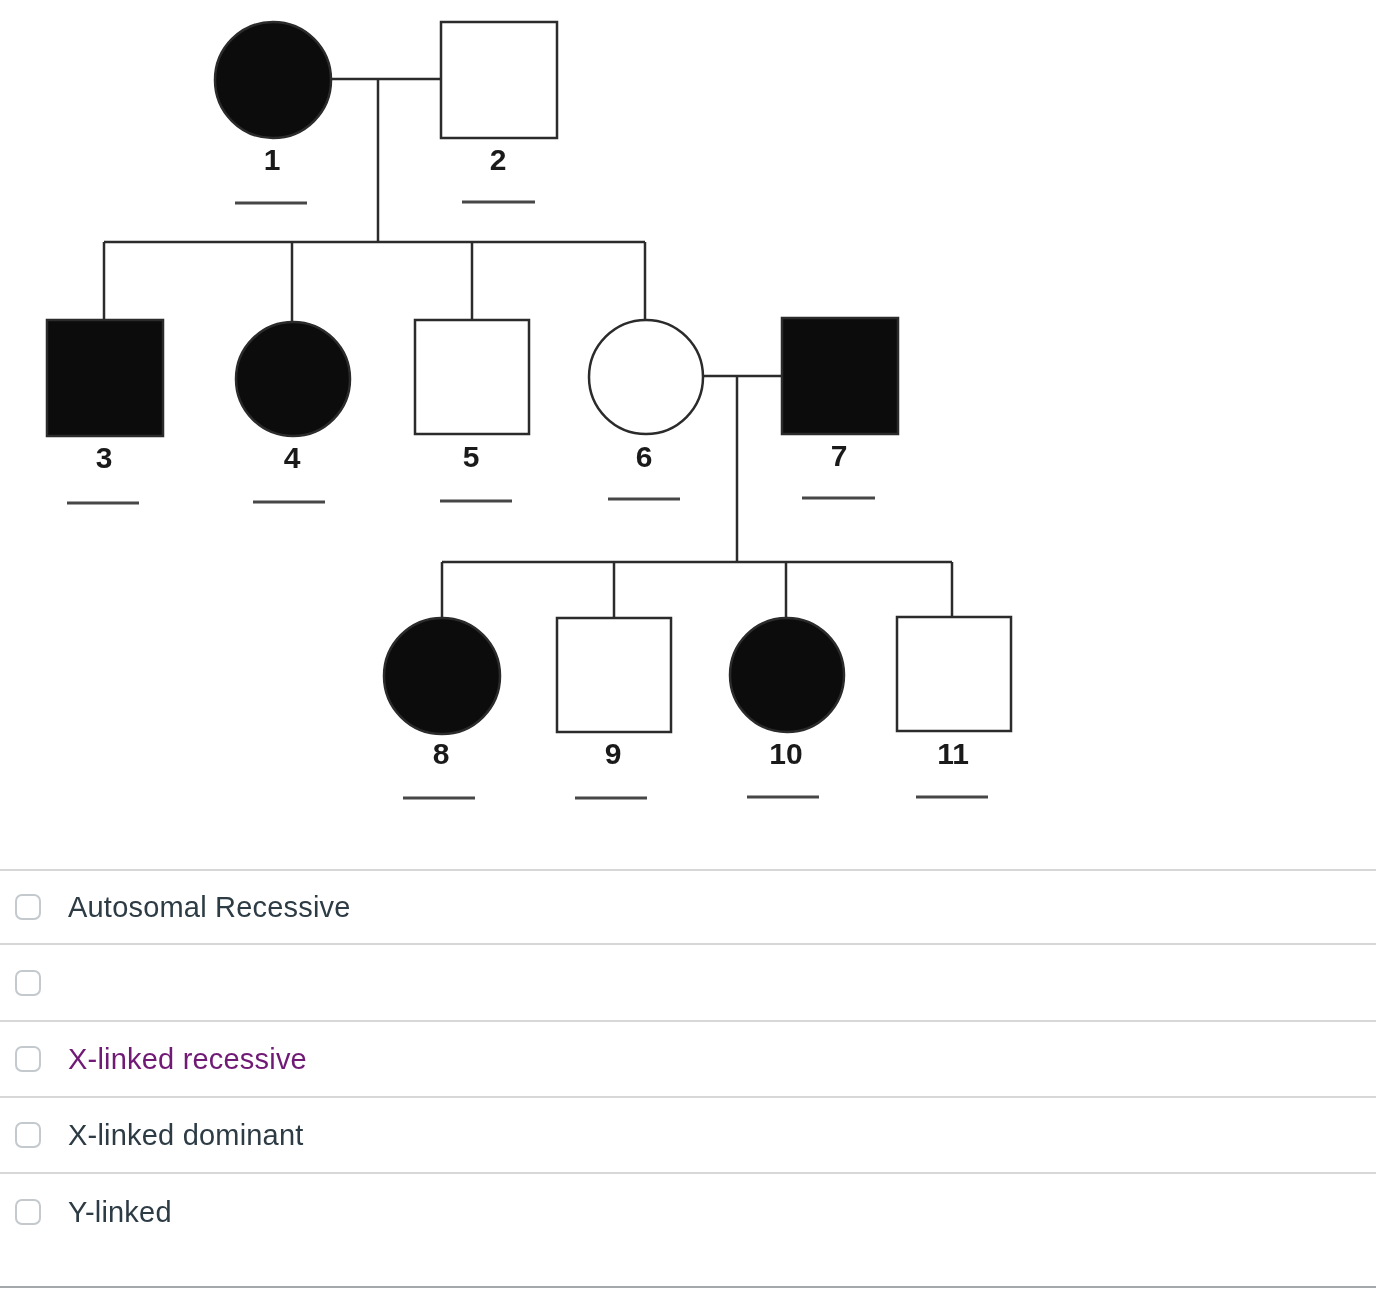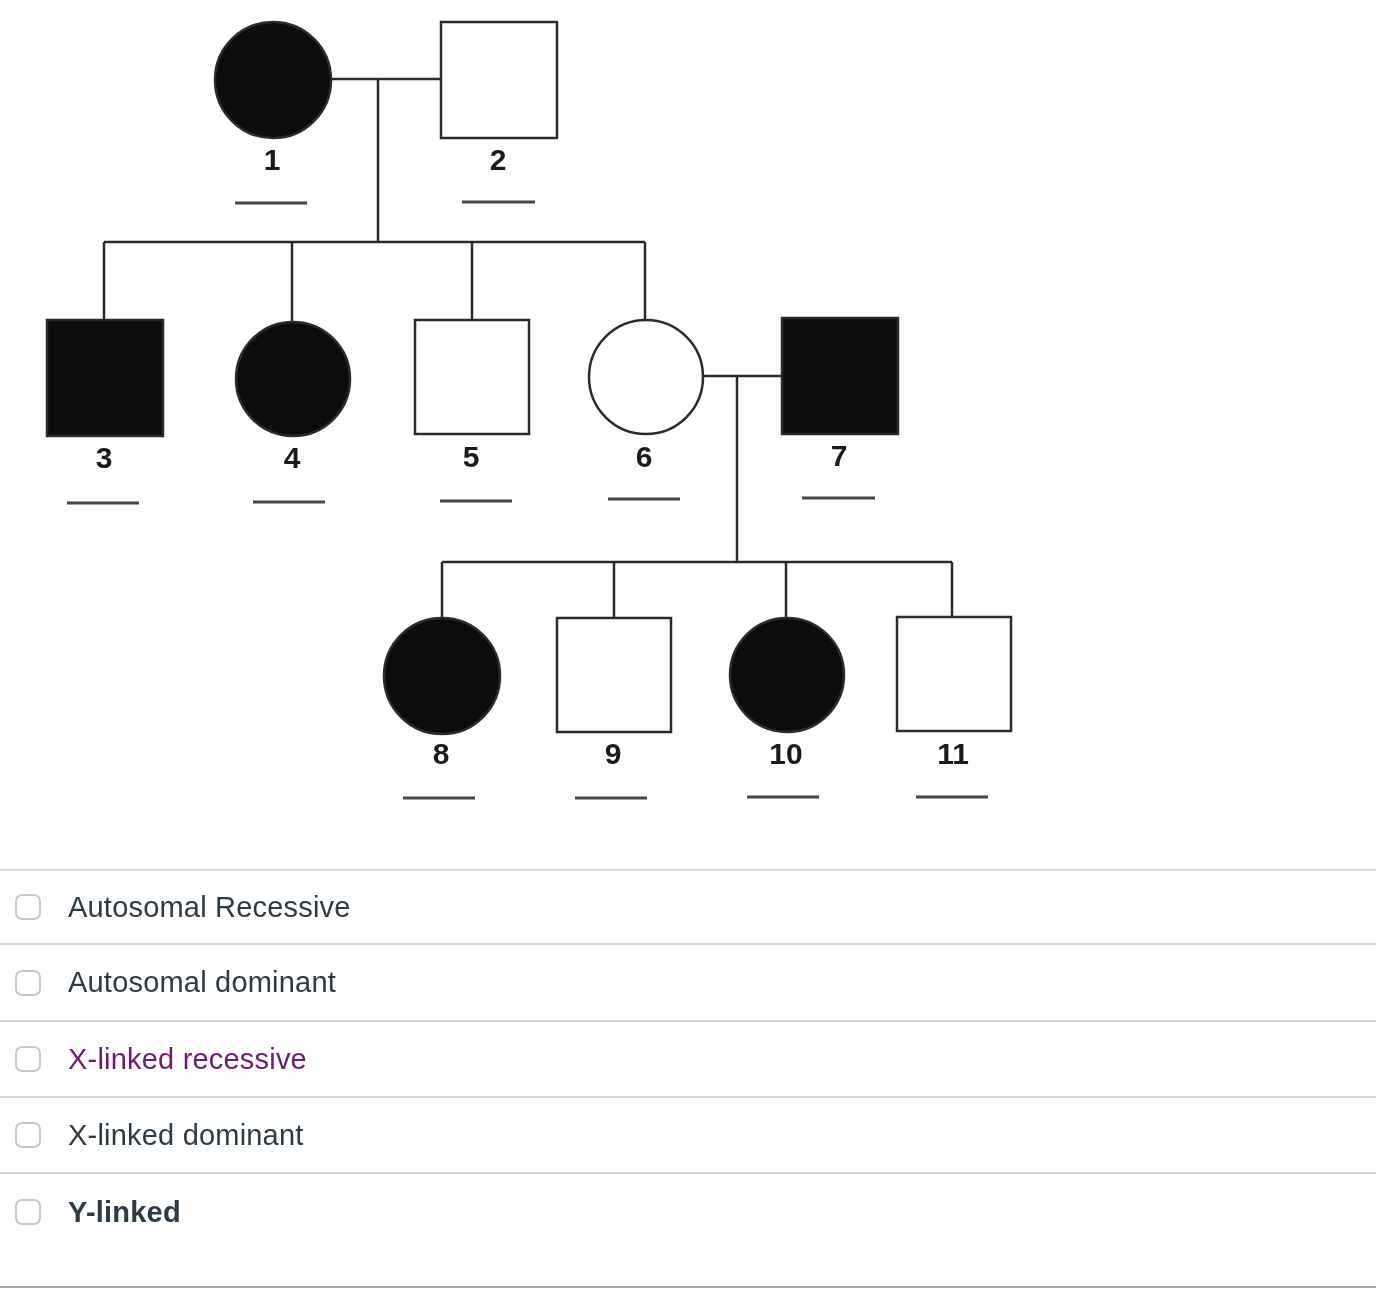--- a/index.html
+++ b/index.html
@@ -93,29 +93,28 @@
   <div class="divider d5"></div>
   <div class="divider d-bottom"></div>
 
   <div id="options-host">
       <label class="option-row">
       <span class="checkbox"></span>
       <span class="option-label" style="color: rgb(45, 59, 69);">Autosomal Recessive</span>
     </label>
       <label class="option-row">
       <span class="checkbox"></span>
-      <span class="option-label" style="color: rgb(45, 59, 69);">Autosomal dominant</span>
     </label>
       <label class="option-row">
       <span class="checkbox"></span>
       <span class="option-label" style="color: #701a75;">X-linked recessive</span>
     </label>
       <label class="option-row">
       <span class="checkbox"></span>
       <span class="option-label" style="color: rgb(45, 59, 69);">X-linked dominant</span>
     </label>
       <label class="option-row">
       <span class="checkbox"></span>
-      <span class="option-label" style="color: rgb(45, 59, 69); font-weight: bold;">Y-linked</span>
+      <span class="option-label" style="color: rgb(45, 59, 69);">Y-linked</span>
     </label>
     </div>
 
 </div>
 
 </body></html>

